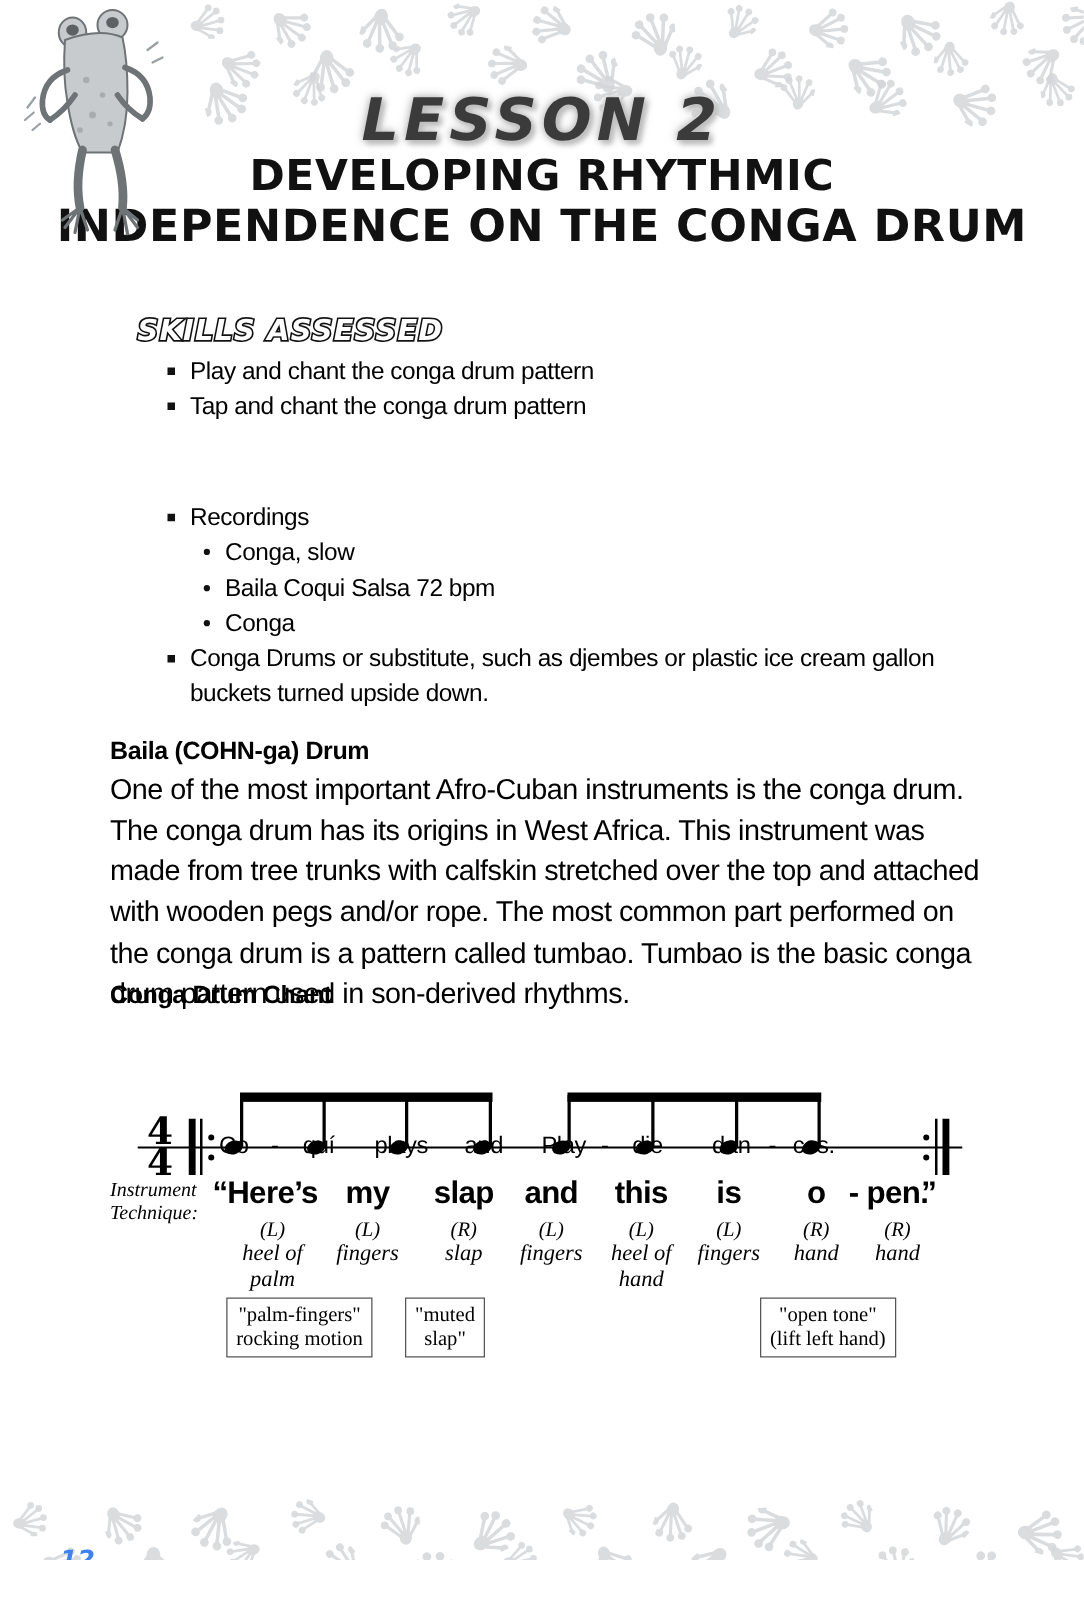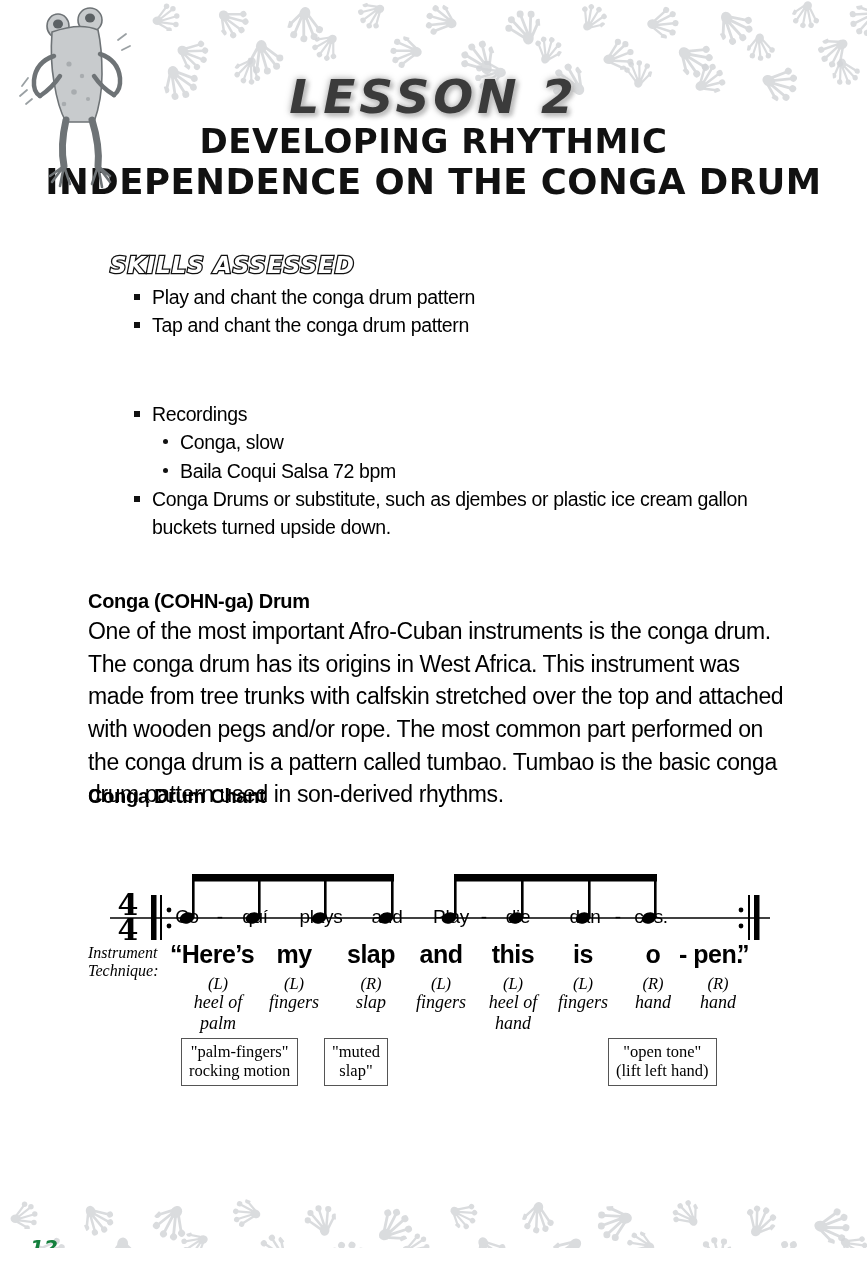--- a/index.html
+++ b/index.html
@@ -258,27 +258,27 @@
     text-align: center;
     padding: 3px 7px 4px 7px;
     background: #ffffff;
     z-index: 2;
     white-space: nowrap;
   }
 
   
   #page-number {
     position: absolute;
-    left: 30px;
+    left: 48px;
     top: 1235px;
     font-family: "DejaVu Sans", sans-serif;
     font-weight: bold;
     font-style: italic;
     font-size: 20px;
-    color: #15803d;
+    color: #3b82f6;
     z-index: 4;
   }
 </style>
 </head>
 <body>
 
 <div id="page">
 
   <div class="paw-band" id="paw-band-top">
       <div class="paw" style="left: 150px; top: 2px;"><svg viewBox="0 0 40 34" width="34" height="28.9" style="transform:rotate(0deg);opacity:0.85">
@@ -1407,25 +1407,26 @@
   <div class="content" style="left:130px; top:283px; width:640px;">
     <div class="bullet-row">Play and chant the conga drum pattern</div>
     <div class="bullet-row">Tap and chant the conga drum pattern</div>
   </div>
 
 
   <div class="content" style="left:130px; top:400px; width:660px;">
     <div class="bullet-row">Recordings</div>
     <div class="subbullet-row">Conga, slow</div>
     <div class="subbullet-row">Baila Coqui Salsa 72 bpm</div>
+    <div class="subbullet-row">Conga</div>
     <div class="bullet-row">Conga Drums or substitute, such as djembes or plastic ice cream gallon buckets turned upside down.</div>
   </div>
 
   <div class="content" style="left:88px; top:590px; width:700px;">
-    <div class="body-heading">Conga (COHN-ga) Drum</div>
+    <div class="body-heading">Baila (COHN-ga) Drum</div>
     <p class="body-par">One of the most important Afro-Cuban instruments is the conga drum. The conga drum has its origins in West Africa. This instrument was made from tree trunks with calfskin stretched over the top and attached with wooden pegs and/or rope. The most common part performed on the conga drum is a pattern called tumbao. Tumbao is the basic conga drum pattern used in son-derived rhythms.</p>
   </div>
 
   <div class="content" style="left:88px; top:785px; width:700px;">
     <div class="body-heading">Conga Drum Chant</div>
   </div>
 
   <div id="notation">
     <svg viewBox="0 0 660 78" width="660" height="78" aria-hidden="true">
 

